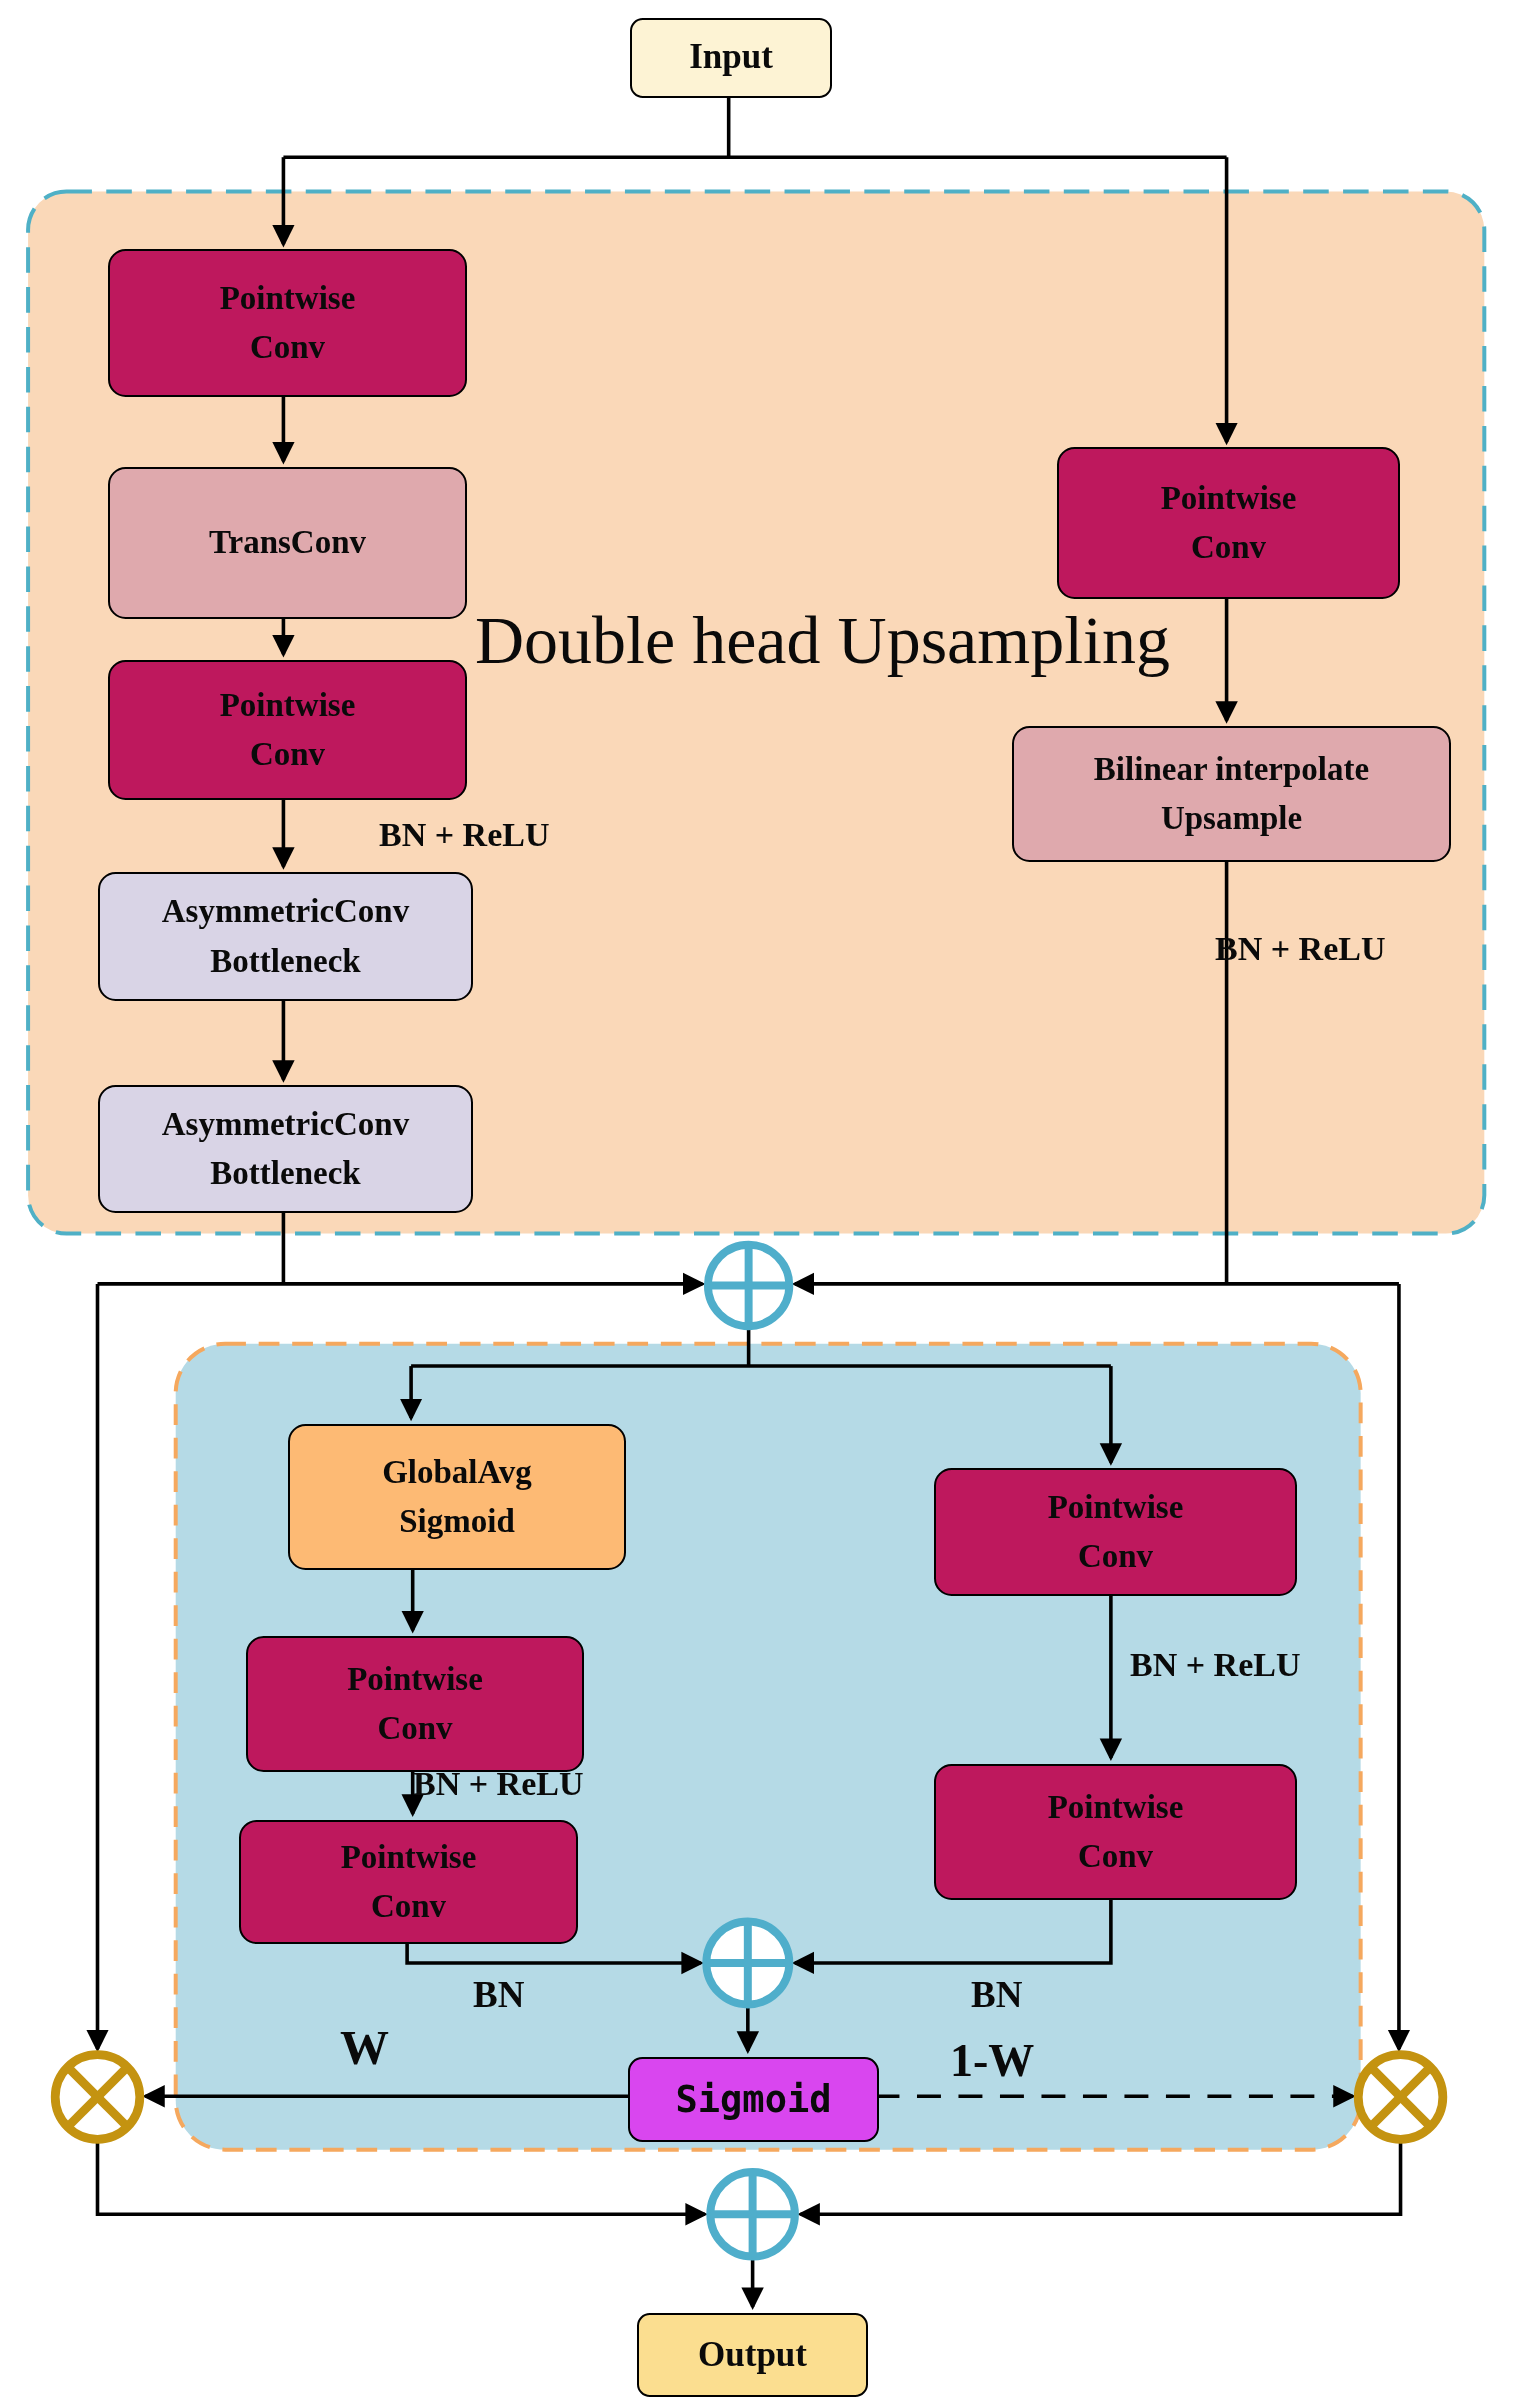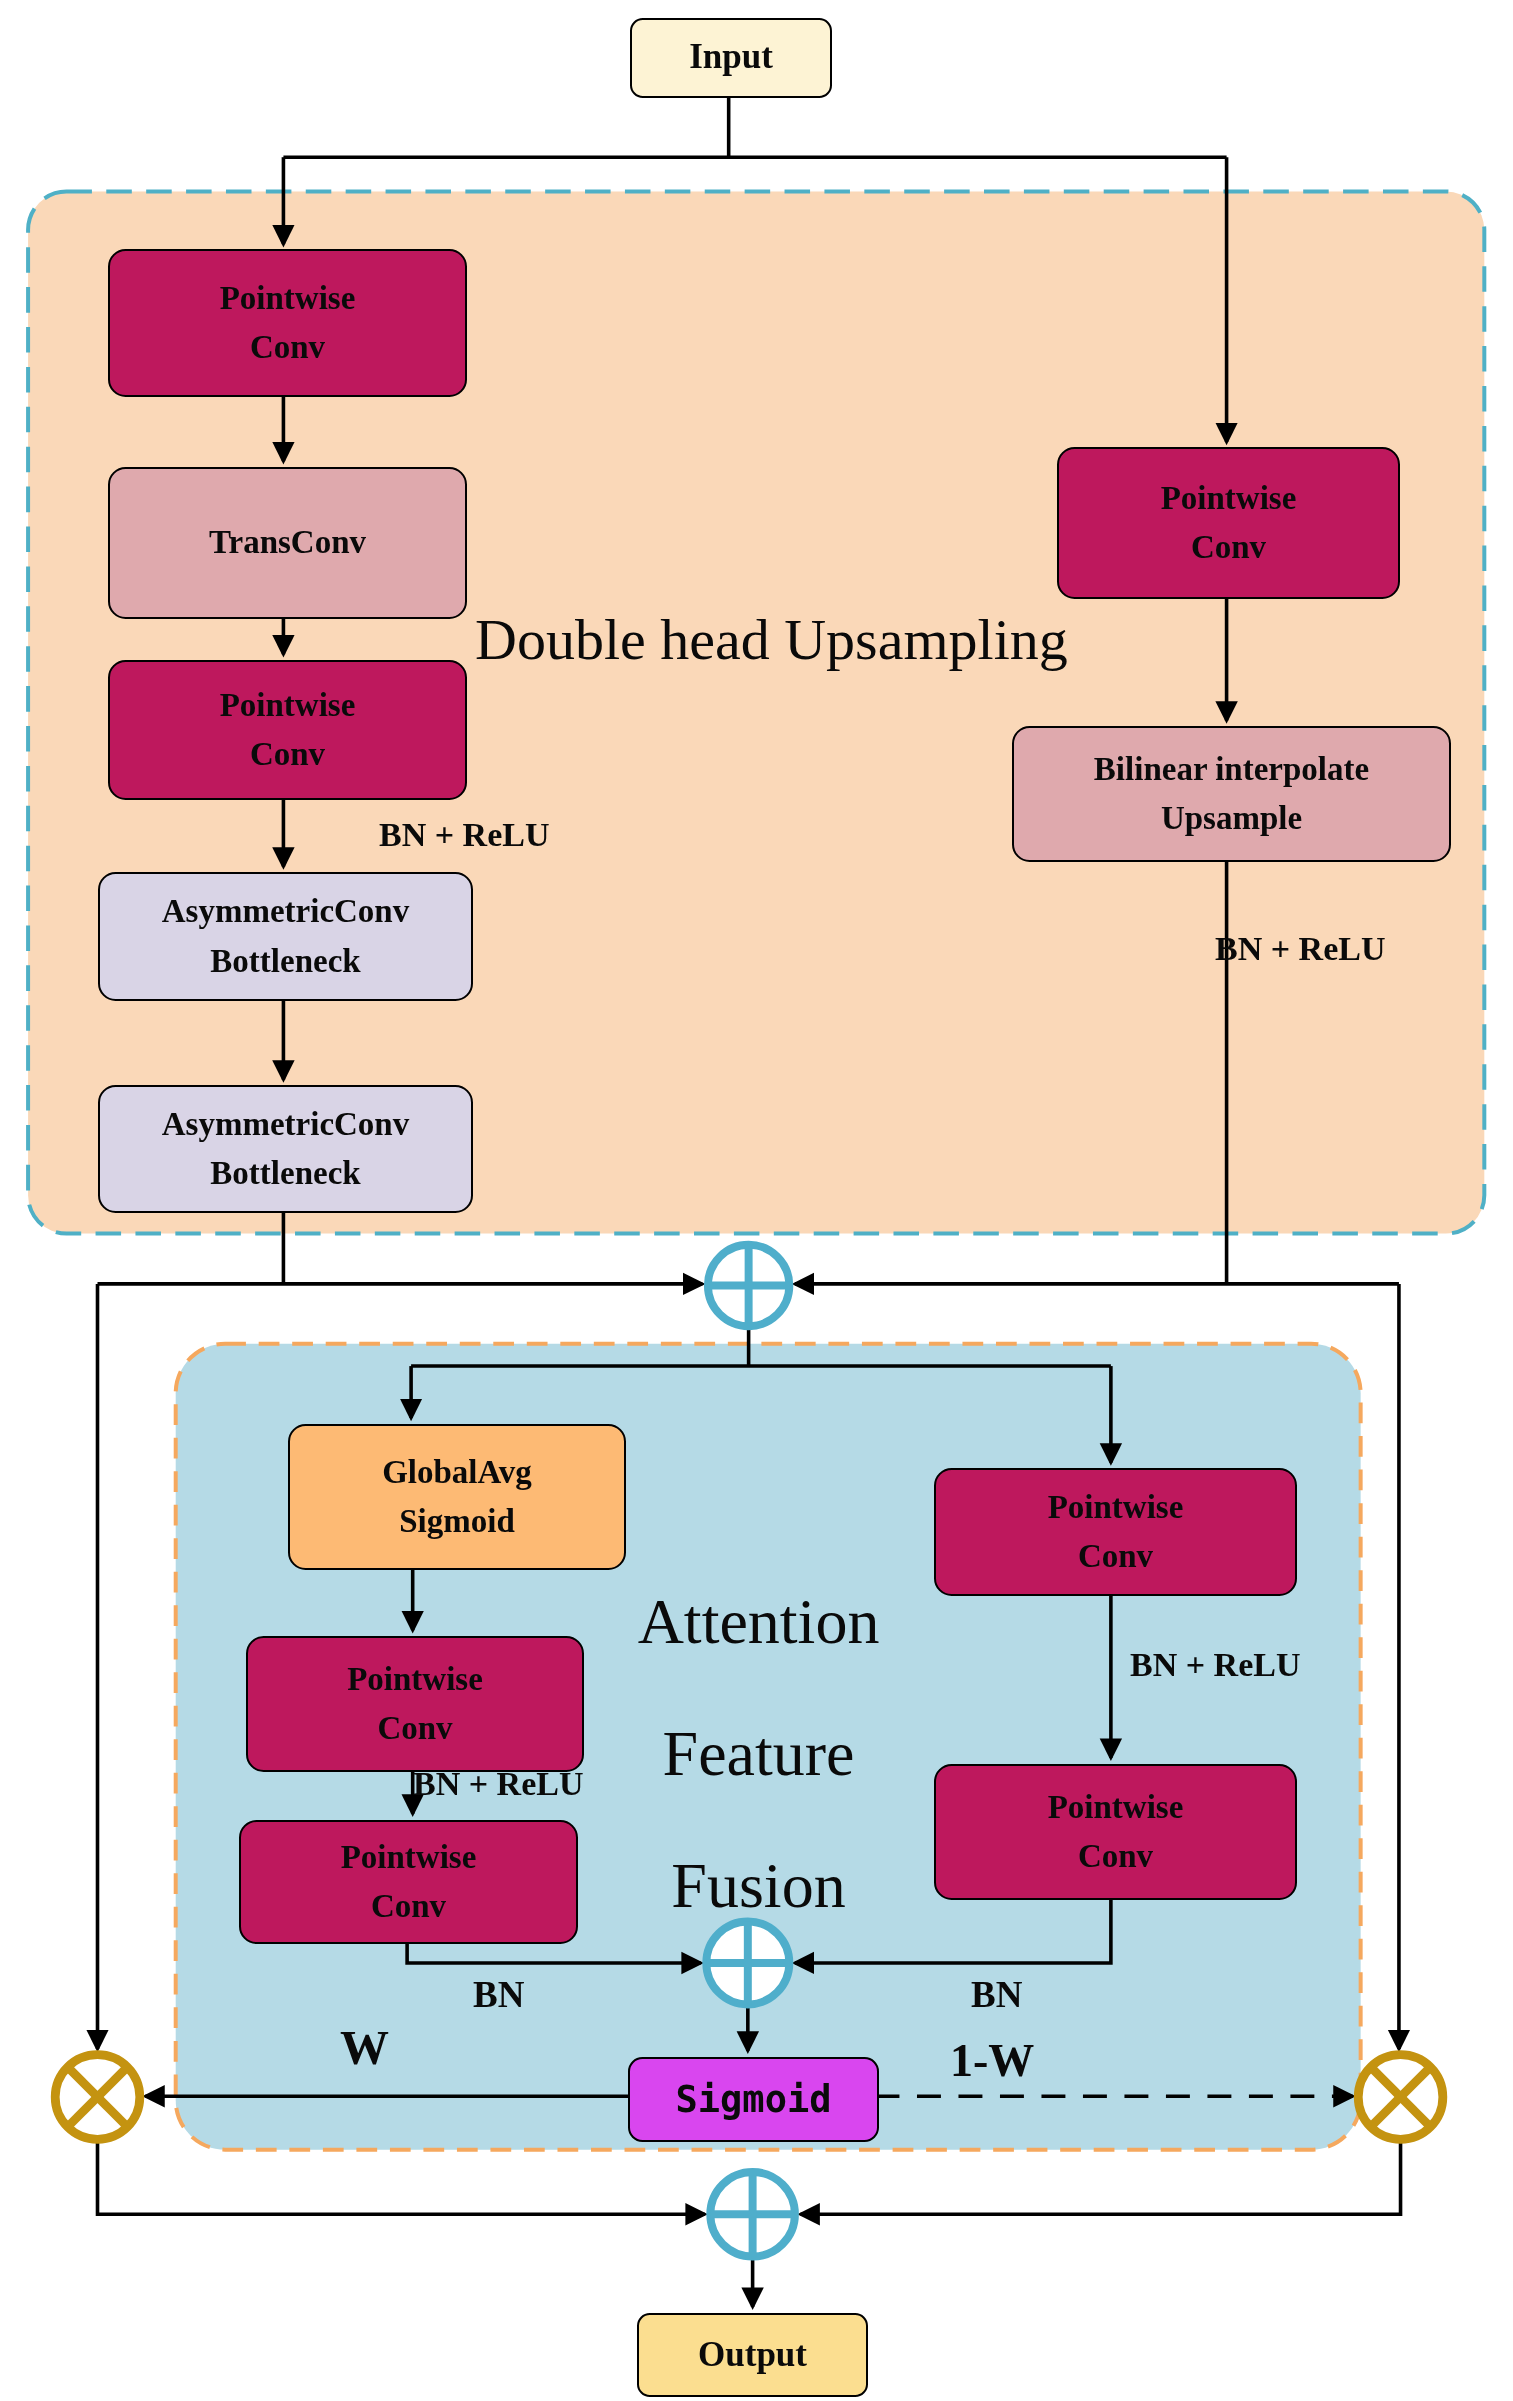--- a/index.html
+++ b/index.html
@@ -100,28 +100,23 @@
       <line x1="85" y1="2591" x2="159" y2="2665"></line>
       <line x1="85" y1="2665" x2="159" y2="2591"></line>
     </g>
     <g stroke="#c49310" stroke-width="11">
       <circle cx="1755" cy="2628" r="53" fill="#fff"></circle>
       <line x1="1718" y1="2591" x2="1792" y2="2665"></line>
       <line x1="1718" y1="2665" x2="1792" y2="2591"></line>
     </g>
   </svg>
 
-  <div class="title" style="left:475px;top:568px;width:559px;font-size:58px;line-height:144px;">
+  <div class="title" style="left:475px;top:568px;width:559px;font-size:68px;line-height:144px;">
     <span>Double head</span>
     <span>Upsampling</span>
-  </div>
-  <div class="title" style="left:559px;top:1556px;width:399px;font-size:64px;line-height:132px;">
-    <span style="display:block">Attention</span>
-    <span style="display:block">Feature</span>
-    <span style="display:block">Fusion</span>
   </div>
 
   <div class="node fill-input" style="left:630px;top:17.6px;width:198px;height:76px;border-radius:12.8px;font-size:35px;">
     <span>Input</span>
   </div>
 
   <div class="node fill-pw" style="left:108px;top:249px;width:355px;height:144px;">
     <span>Pointwise</span>
     <span>Conv</span>
   </div>

